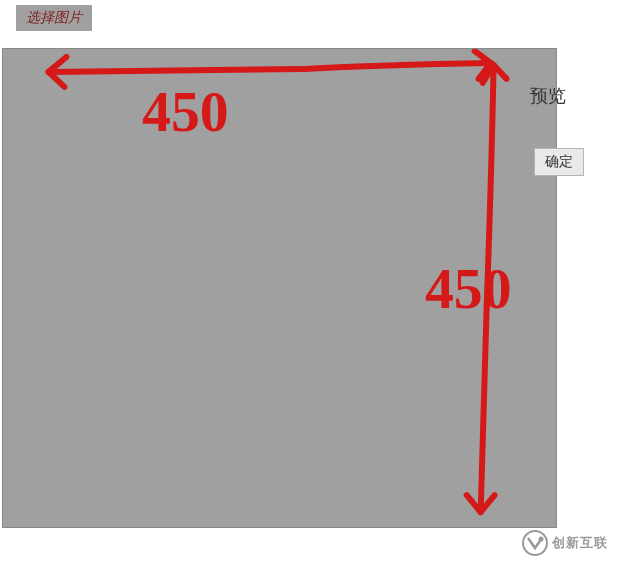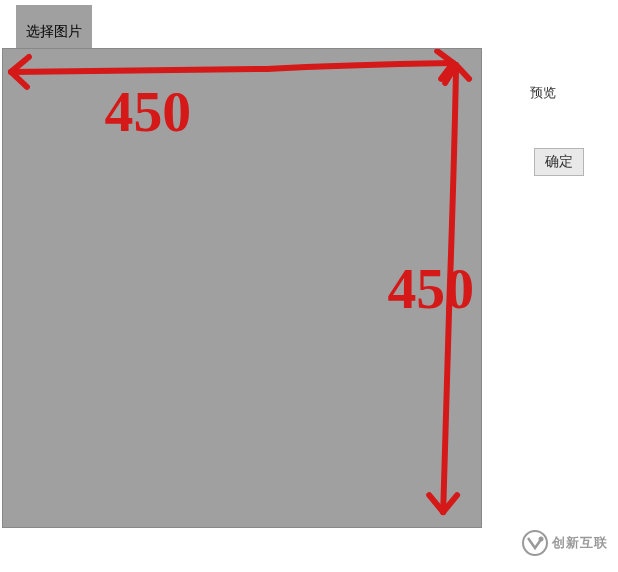--- a/index.html
+++ b/index.html
@@ -13,48 +13,49 @@
       width: 618px;
       height: 572px;
       overflow: hidden;
       position: relative;
     }
     .select-btn {
       position: absolute;
       top: 5px;
       left: 16px;
       background: #a0a0a0;
-      color: #000000;
+      color: #7f1d1d;
       border: none;
-      padding: 18px 10px;
+      padding: 4px 10px;
       font-size: 14px;
       cursor: pointer;
+      font-style: italic;
     }
     .canvas-area {
       position: absolute;
       top: 48px;
       left: 2px;
-      width: 480px;
+      width: 555px;
       height: 480px;
       background: #a0a0a0;
       border: 1px solid #888888;
     }
     .annotation-svg {
       position: absolute;
       top: 0;
       left: 0;
       width: 100%;
       height: 100%;
       pointer-events: none;
     }
     .preview-label {
       position: absolute;
       top: 84px;
       left: 530px;
-      font-size: 13px;
+      font-size: 18px;
       color: #333333;
     }
     .confirm-btn {
       position: absolute;
       top: 148px;
       left: 534px;
       background: #e9e9e9;
       border: 1px solid #b5b5b5;
       padding: 4px 10px;
       font-size: 14px;

